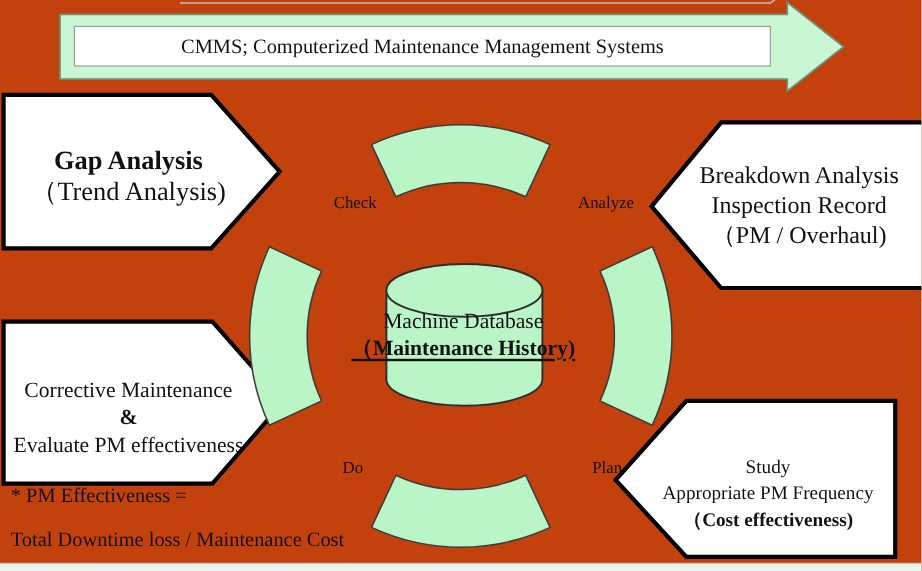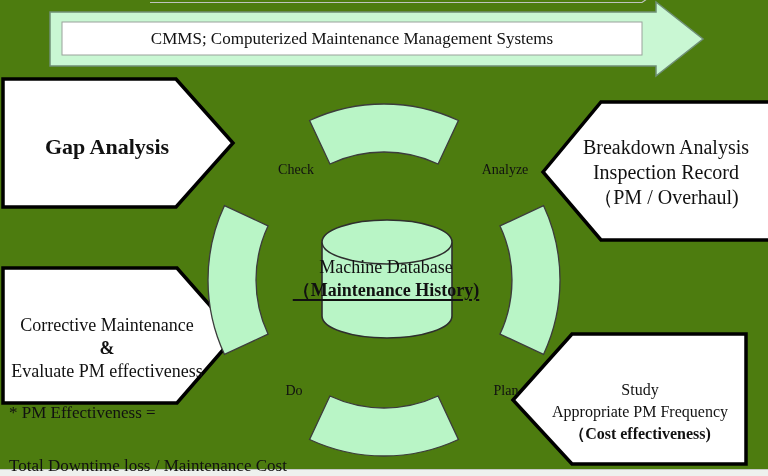--- a/index.html
+++ b/index.html
@@ -1,21 +1,21 @@
 <!DOCTYPE html>
 <html style="--mint: #b9f5c6; --banner-mint: #c9f7d3; --outline: #000000; --arc-outline: #3c3c3c;"><head>
 <meta charset="utf-8">
 <style>
   html, body { margin: 0; padding: 0; background: #ffffff; }
   #canvas {
     position: relative;
     width: 768px;
     height: 476px;
     overflow: hidden;
-    background: #4d7c0f;
+    background: #c2410c;
     font-family: "Liberation Serif", "DejaVu Serif", serif;
     color: #111111;
   }
   #shapes { position: absolute; left: 0; top: 0; z-index: 0; }
   .bannerMint { fill: var(--banner-mint, #c9f7d3); stroke: #6f8f76; stroke-width: 1.5; }
   .whiteBox { fill: #ffffff; stroke: #9aa29b; stroke-width: 1; }
   .pent { fill: #ffffff; stroke: var(--outline, #000000); stroke-width: 3.5; stroke-linejoin: miter; }
   .arc  { fill: var(--mint, #b9f5c6); stroke: var(--arc-outline, #3c3c3c); stroke-width: 1.3; }
   .cyl  { fill: var(--mint, #b9f5c6); stroke: #2e2e2e; stroke-width: 1.6; }
   .edgeLine { fill: none; stroke: #bfc3bf; stroke-width: 1.2; }
@@ -51,21 +51,21 @@
     text-underline-offset: 3px;
   }
   .footnote-line {
     position: absolute;
     left: 9px;
     font-size: 17px;
     white-space: nowrap;
     z-index: 1;
   }
   .fn1 { top: 403px; text-align: right; }
-  .fn2 { top: 456px; }
+  .fn2 { top: 440px; }
 </style>
 </head>
 <body>
 
 <div id="canvas">
 
   <svg id="shapes" width="768" height="476" viewBox="0 0 768 476">
 
     <path class="edgeLine" d="M 150 2.5 L 642 2.5 L 651 -4"></path>
 
@@ -86,20 +86,21 @@
     <ellipse class="cyl" cx="387" cy="242" rx="65" ry="22"></ellipse>
 
     <rect class="bottomStrip" x="0" y="469.5" width="768" height="7"></rect>
     <line class="bottomStripLine" x1="0" y1="469.5" x2="768" y2="469.5"></line>
   </svg>
 
   <div class="txt banner-title">CMMS; Computerized Maintenance Management Systems</div>
 
   <div class="txt gap-block">
     <div class="bold">Gap Analysis</div>
+    <div>（Trend Analysis)</div>
   </div>
 
   <div class="txt breakdown-block">
     <div>Breakdown Analysis</div>
     <div>Inspection Record</div>
     <div>（PM / Overhaul)</div>
   </div>
 
   <div class="txt corrective-block">
     <div>Corrective Maintenance</div>

